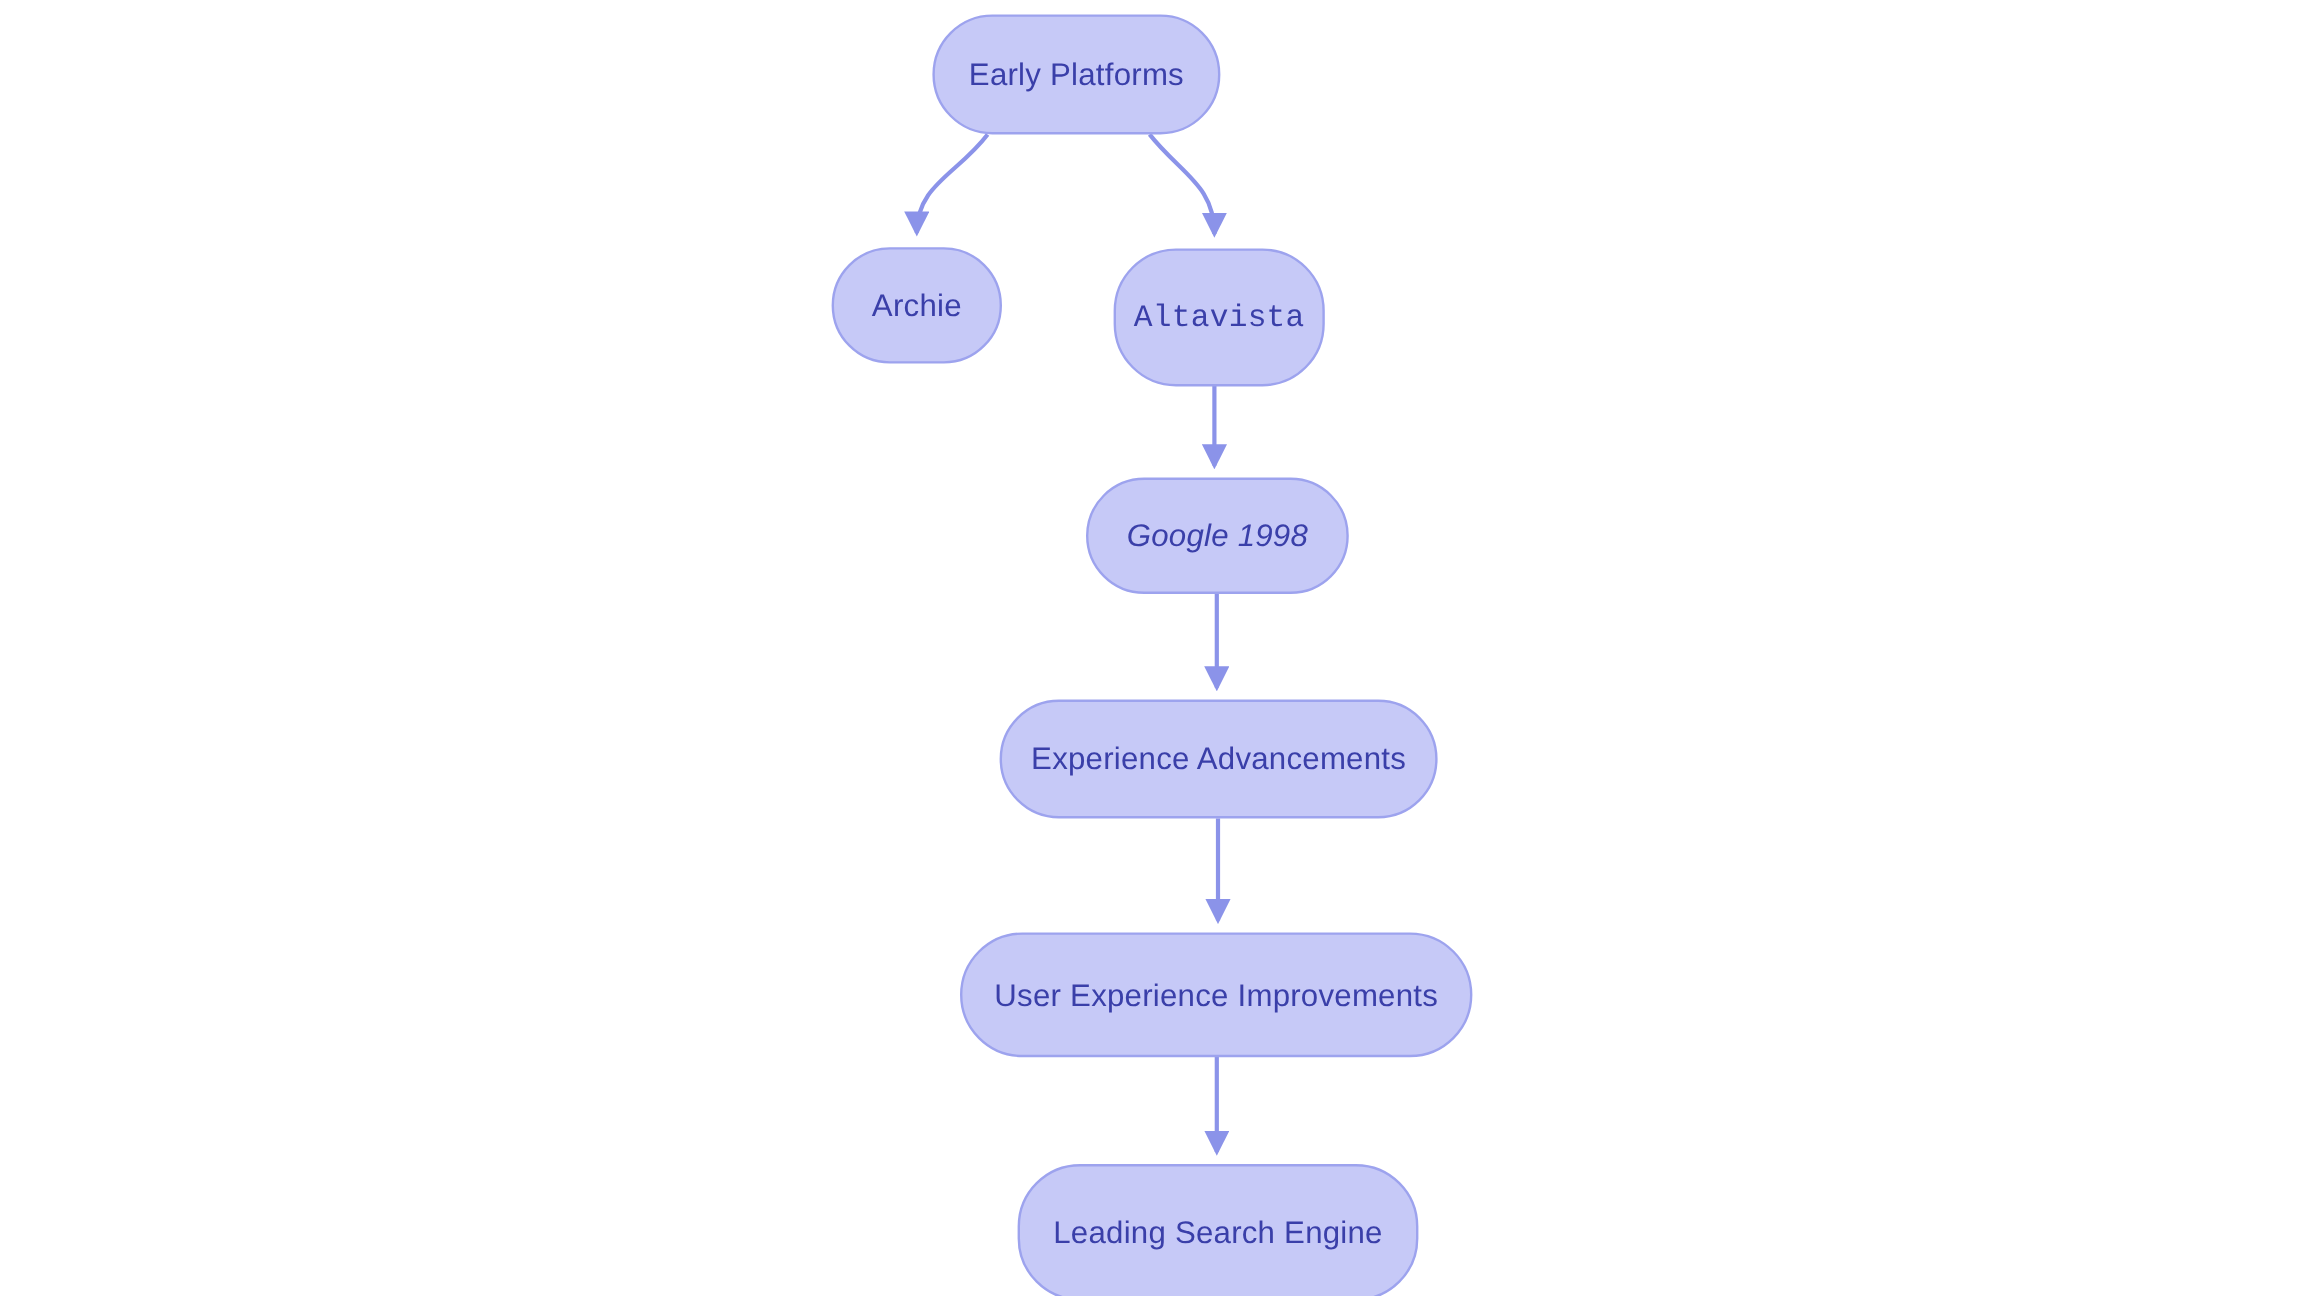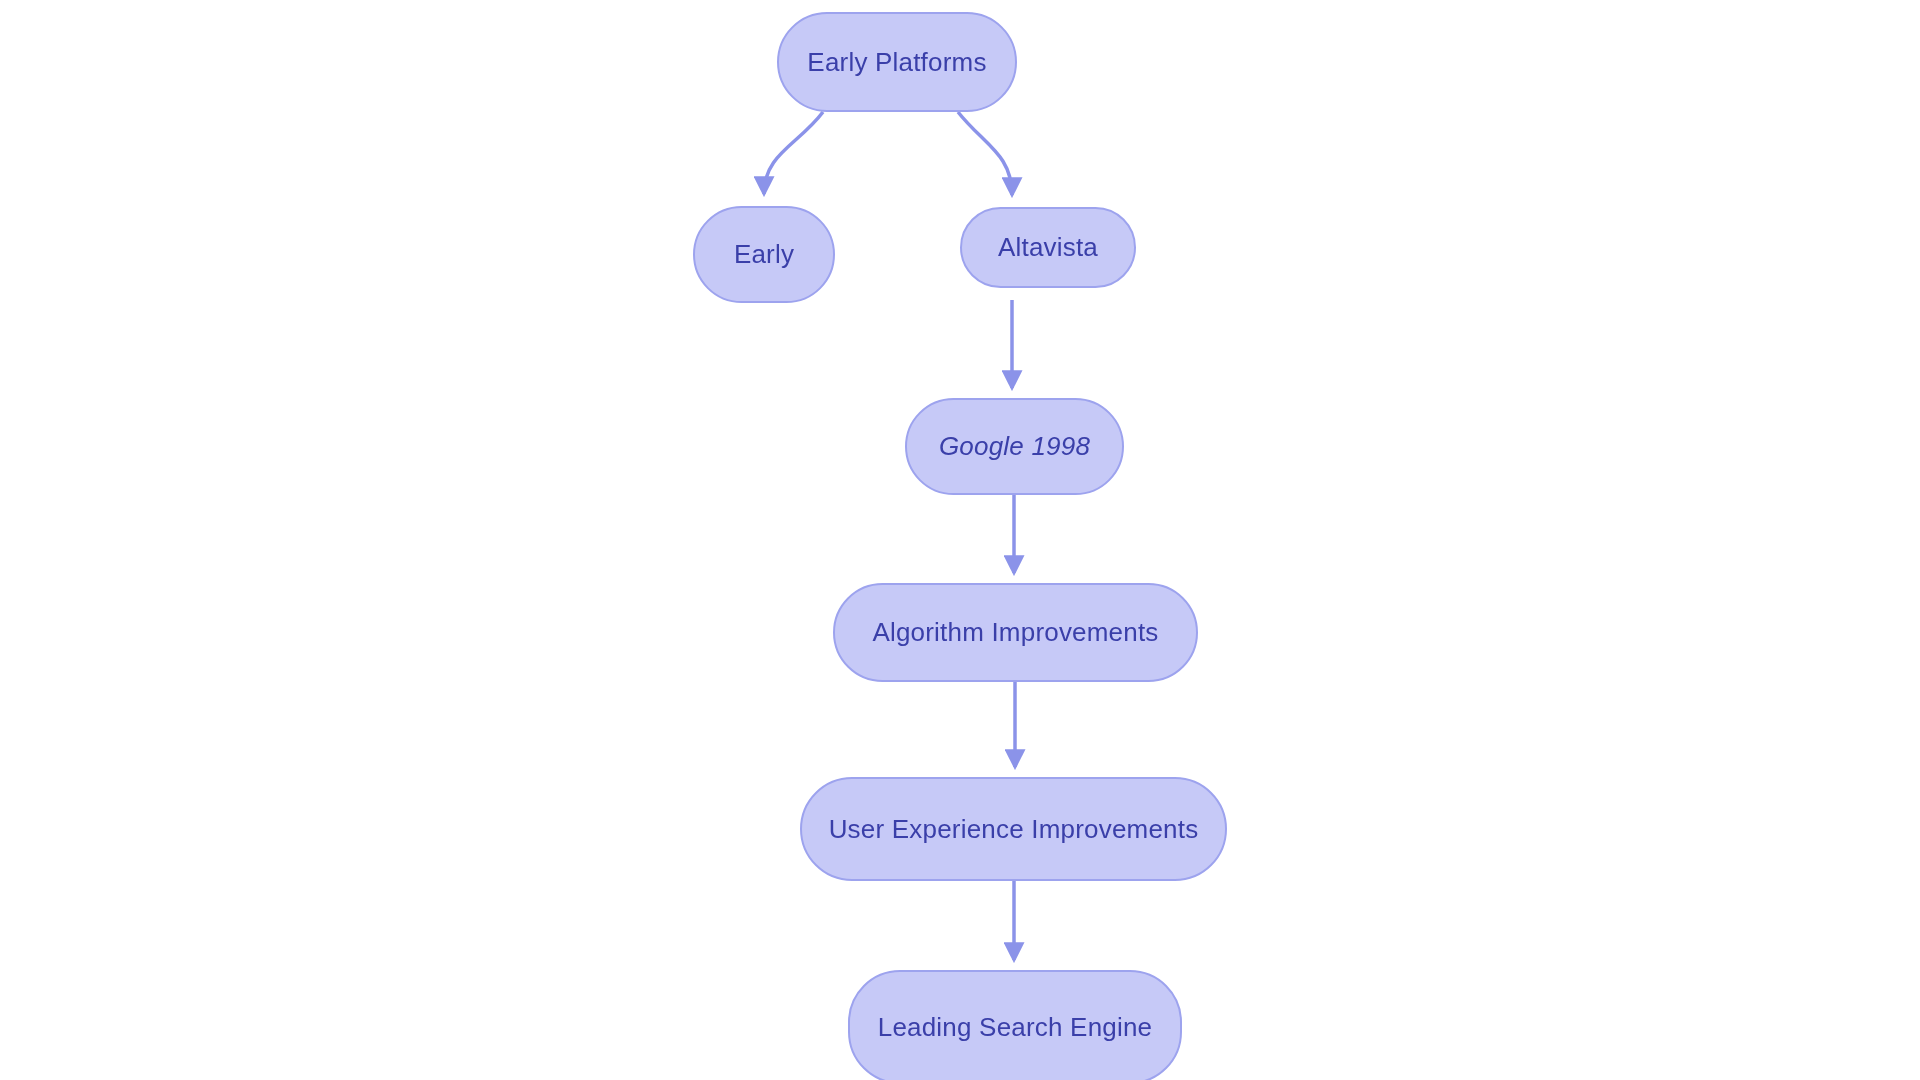--- a/index.html
+++ b/index.html
@@ -41,21 +41,21 @@
     box-sizing: border-box;
     color: #3a3fa9;
     font-size: 26px;
     letter-spacing: 0.2px;
     white-space: nowrap;
     text-align: center;
   }
   
   .n-early     { left: 777px; top: 12px;  width: 240px; height: 100px; align-items: center; }
   .n-archie    { left: 693px; top: 206px; width: 142px; height: 97px;  }
-  .n-altavista { left: 960px; top: 207px; width: 176px; height: 81px;  }
+  .n-altavista { left: 928px; top: 207px; width: 176px; height: 115px; font-family: Liberation Mono, monospace;  }
   .n-google    { left: 905px; top: 398px; width: 219px; height: 97px; font-style: italic;  }
   .n-algo      { left: 833px; top: 583px; width: 365px; height: 99px;  }
   .n-ux        { left: 800px; top: 777px; width: 427px; height: 104px;  }
   .n-leading   { left: 848px; top: 970px; width: 334px; height: 114px; align-items: center;  }
 </style>
 </head>
 <body>
 
 <div class="canvas">
 
@@ -71,33 +71,33 @@
     <path class="edge" d="M 1014 495 L 1014 573" marker-end="url(#arrowhead)"></path>
     <path class="edge" d="M 1015 682 L 1015 767" marker-end="url(#arrowhead)"></path>
     <path class="edge" d="M 1014 873 L 1014 960" marker-end="url(#arrowhead)"></path>
   </svg>
 
   <div class="node n-early">
     <span>Early Platforms</span>
   </div>
 
   <div class="node n-archie">
-    <span>Early</span>
+    <span>Archie</span>
   </div>
 
   <div class="node n-altavista">
     <span>Altavista</span>
   </div>
 
   <div class="node n-google">
     <span>Google 1998</span>
   </div>
 
   <div class="node n-algo">
-    <span>Algorithm Improvements</span>
+    <span>Experience Advancements</span>
   </div>
 
   <div class="node n-ux">
     <span>User Experience Improvements</span>
   </div>
 
   <div class="node n-leading">
     <span>Leading Search Engine</span>
   </div>
 

